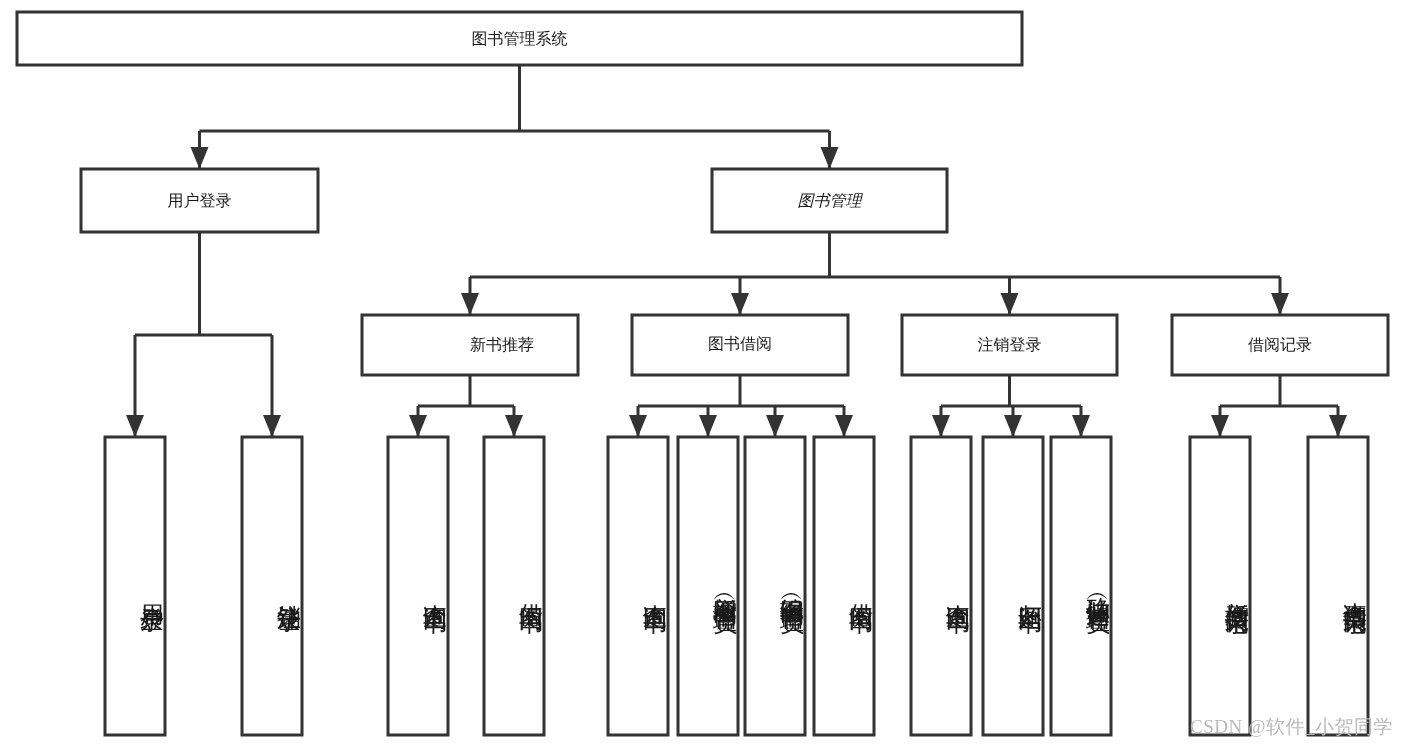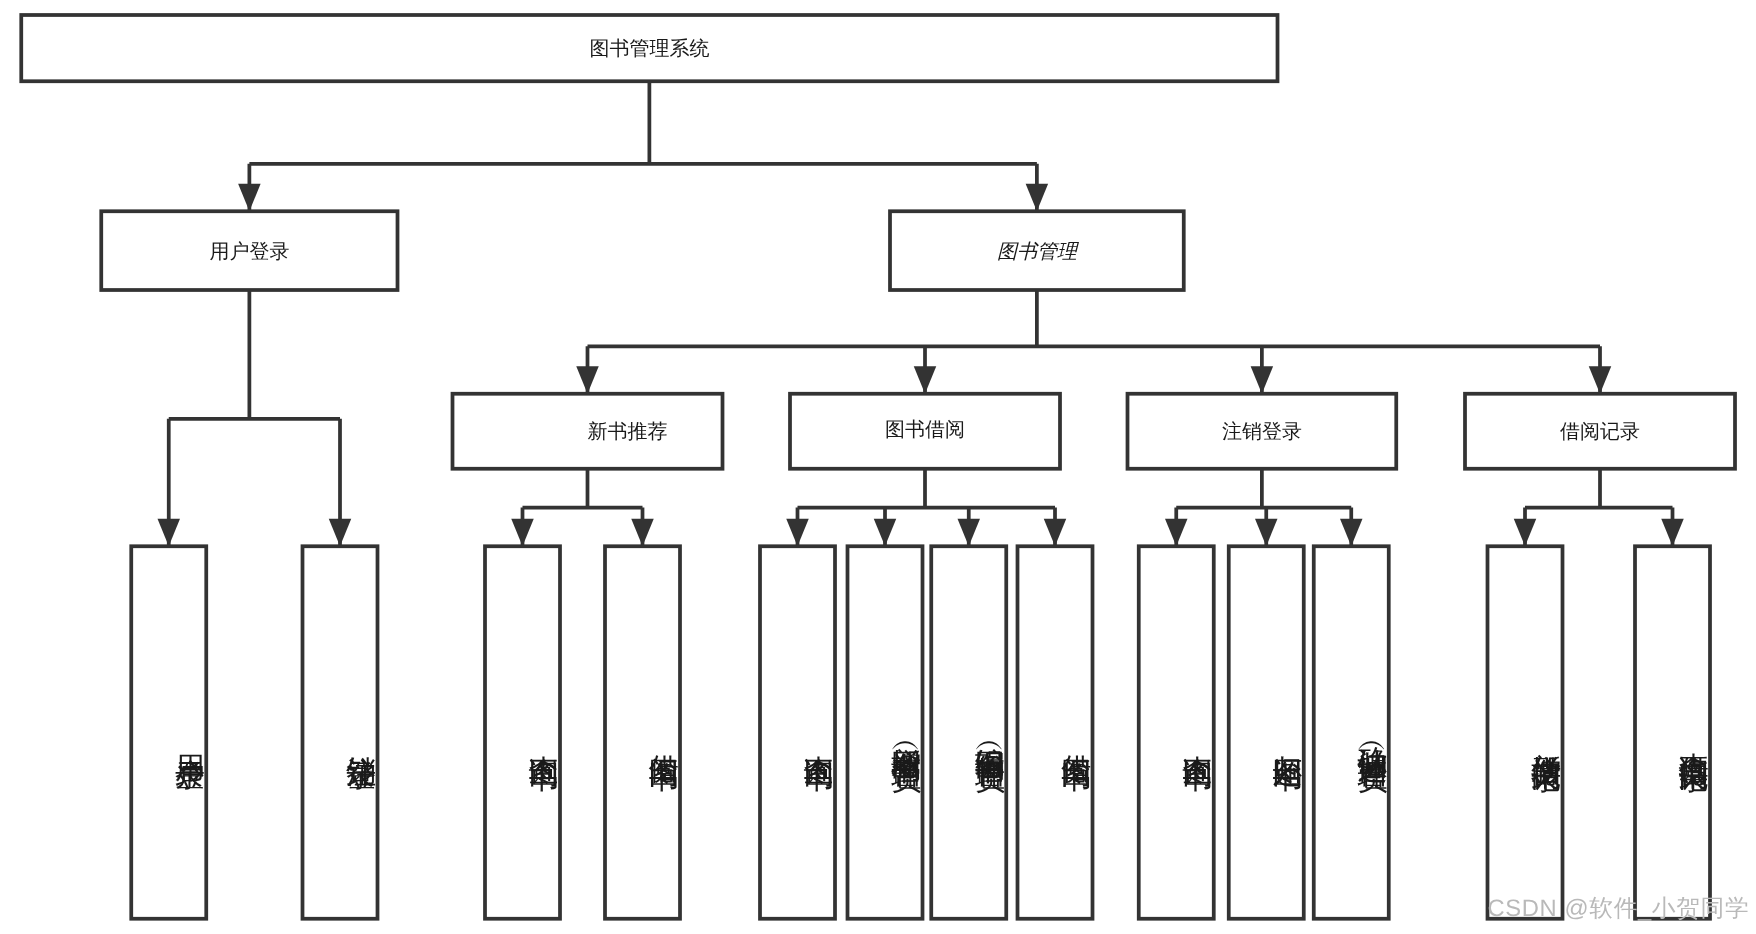--- a/index.html
+++ b/index.html
@@ -63,21 +63,21 @@
     font-size: 24px;
     letter-spacing: 2px;
   }
   .node-label.vertical.tall {
     padding-top: 2px;
   }
   .watermark {
     position: absolute;
     color: #b9b9b9;
     font-size: 19px;
-    font-family: Liberation Sans, sans-serif;
+    font-family: Liberation Serif, serif;
     white-space: nowrap;
     letter-spacing: 0.5px;
   }
 </style>
 </head>
 <body>
 
 <div id="diagram-root">
   <svg class="diagram-canvas" viewBox="0 0 1405 747">
     <g id="connectors-layer">

